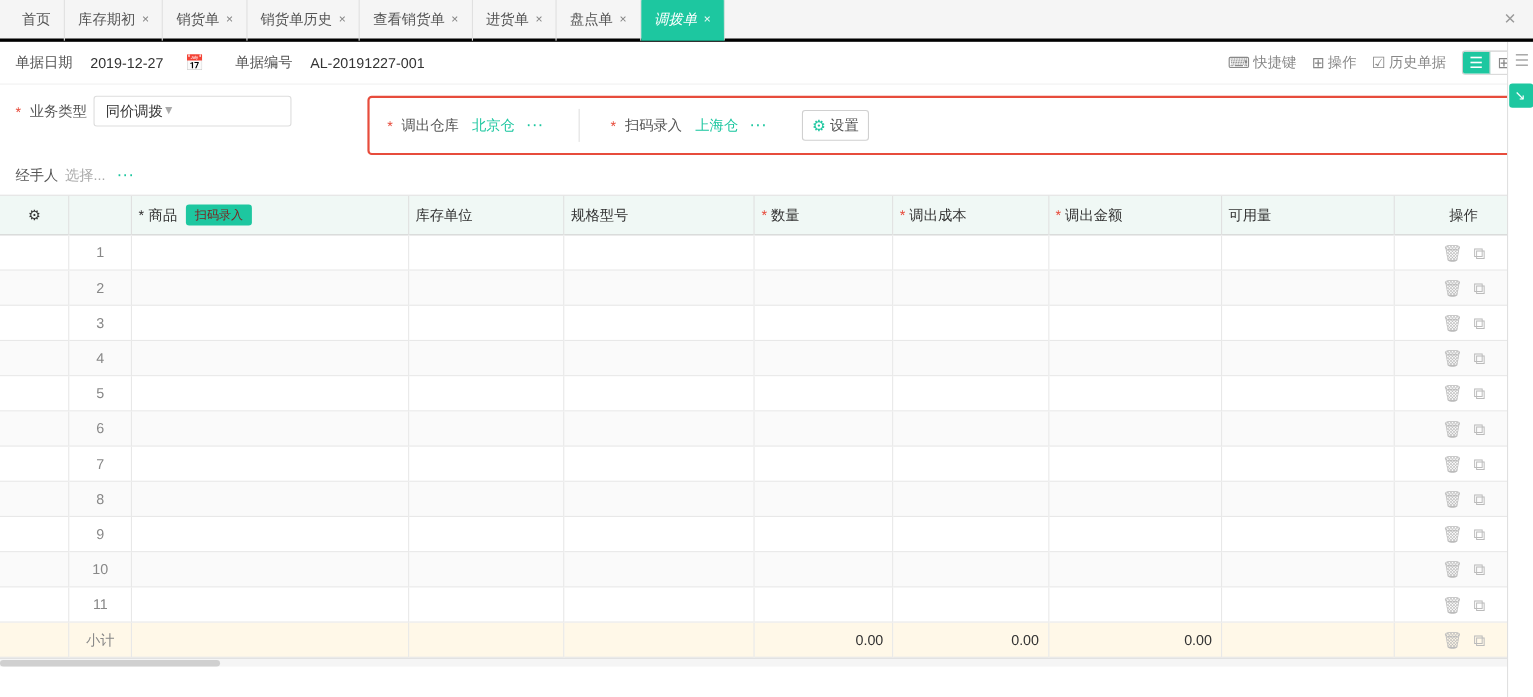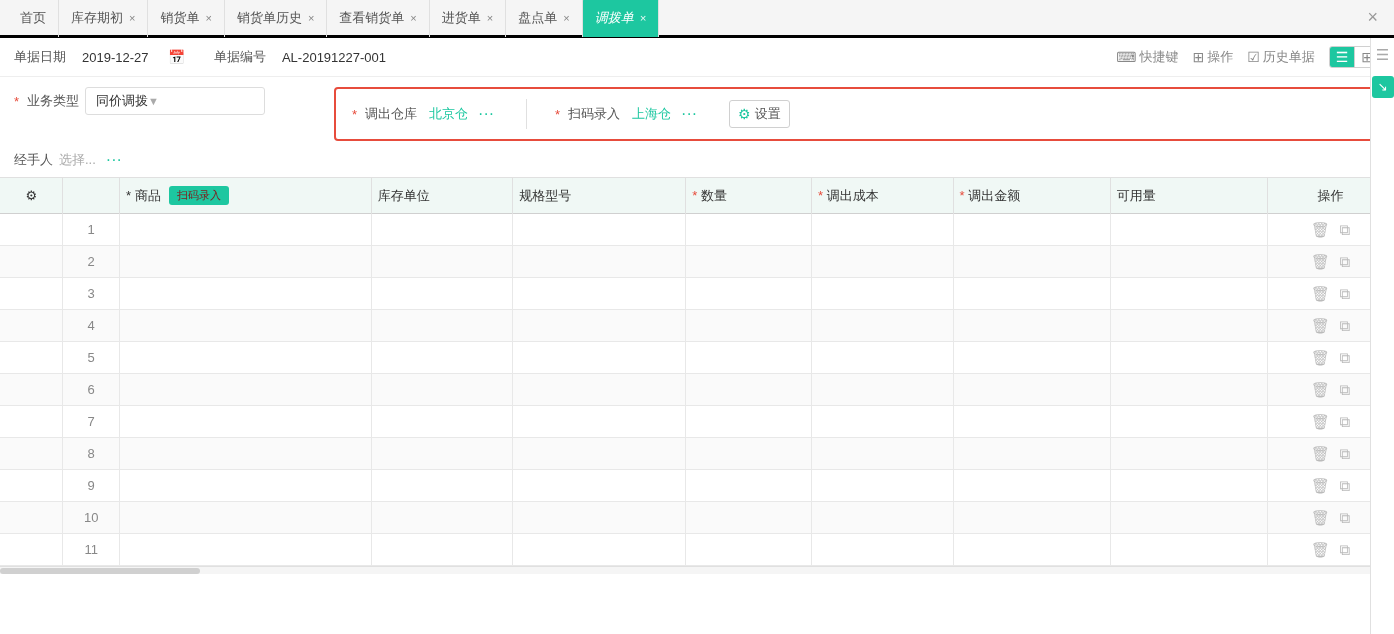--- a/index.html
+++ b/index.html
@@ -591,20 +591,35 @@
       <td></td>
       <td></td>
       <td></td>
       <td class="amount-cell"></td>
       <td></td>
       <td class="ops-cell">
         <span class="op-icon">🗑</span>
         <span class="op-icon">⧉</span>
       </td>
     </tr>
+          <tr class="subtotal-row">
+    <td class="num-cell"></td>
+    <td class="num-cell" style="color:#888;">小计</td>
+    <td></td>
+    <td></td>
+    <td></td>
+    <td class="amount-cell">0.00</td>
+    <td class="amount-cell">0.00</td>
+    <td class="amount-cell">0.00</td>
+    <td></td>
+    <td class="ops-cell">
+      <span class="op-icon">🗑</span>
+      <span class="op-icon">⧉</span>
+    </td>
+  </tr>
         </tbody>
     </table>
     <div class="scrollbar-row">
       <div class="scrollbar-thumb"></div>
     </div>
   </div>
 
 </div>
 
 <div class="right-sidebar">

